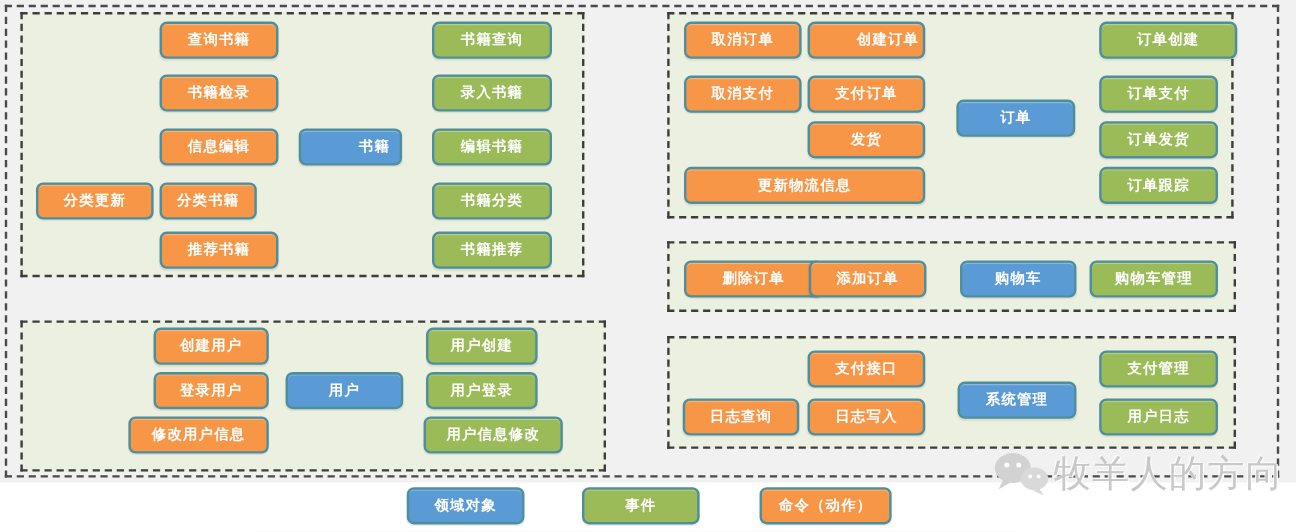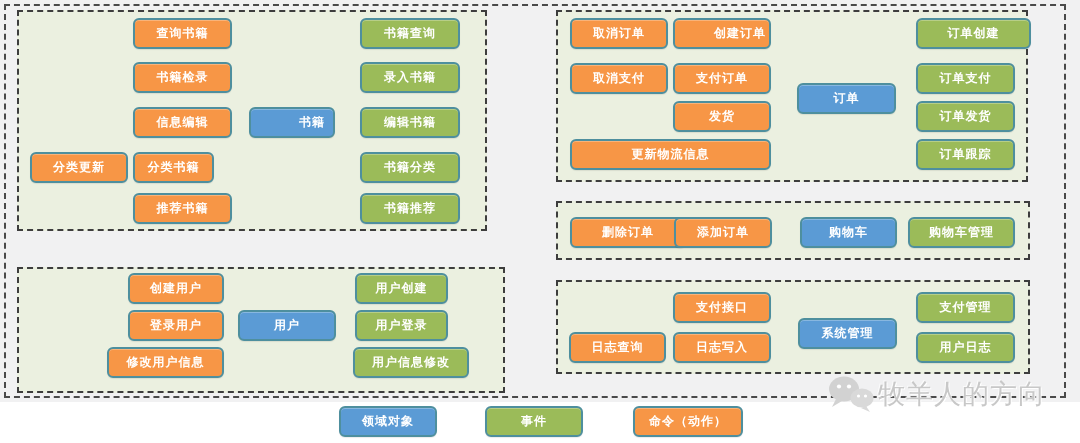--- a/index.html
+++ b/index.html
@@ -15,21 +15,21 @@
   .node{
     position:absolute;border:2px solid #1d4ed8;border-radius:6px;box-sizing:border-box;
     color:#ffffff;font-size:12px;letter-spacing:1px;
     display:flex;align-items:center;justify-content:center;
     box-shadow:inset 0 1px 0 rgba(255,255,255,.28), 0 1px 1px rgba(0,0,0,.08);
     white-space:nowrap;
     font-weight:bold;
   }
   .watermark{position:absolute;left:826px;top:374px;display:flex;align-items:center;gap:2px;z-index:5;}
   .wm-text{
-    font-size:27px;color:#c8c8c8;letter-spacing:1px;
+    font-size:31px;color:#c8c8c8;letter-spacing:1px;
     text-shadow:1px 1px 0 #ffffff,-1px -1px 0 rgba(255,255,255,.7);
   }
 </style>
 </head>
 <body>
 
 <div class="bg-gray"></div>
 <div class="outer-frame"></div>
 
 <div id="diagram-layer">

